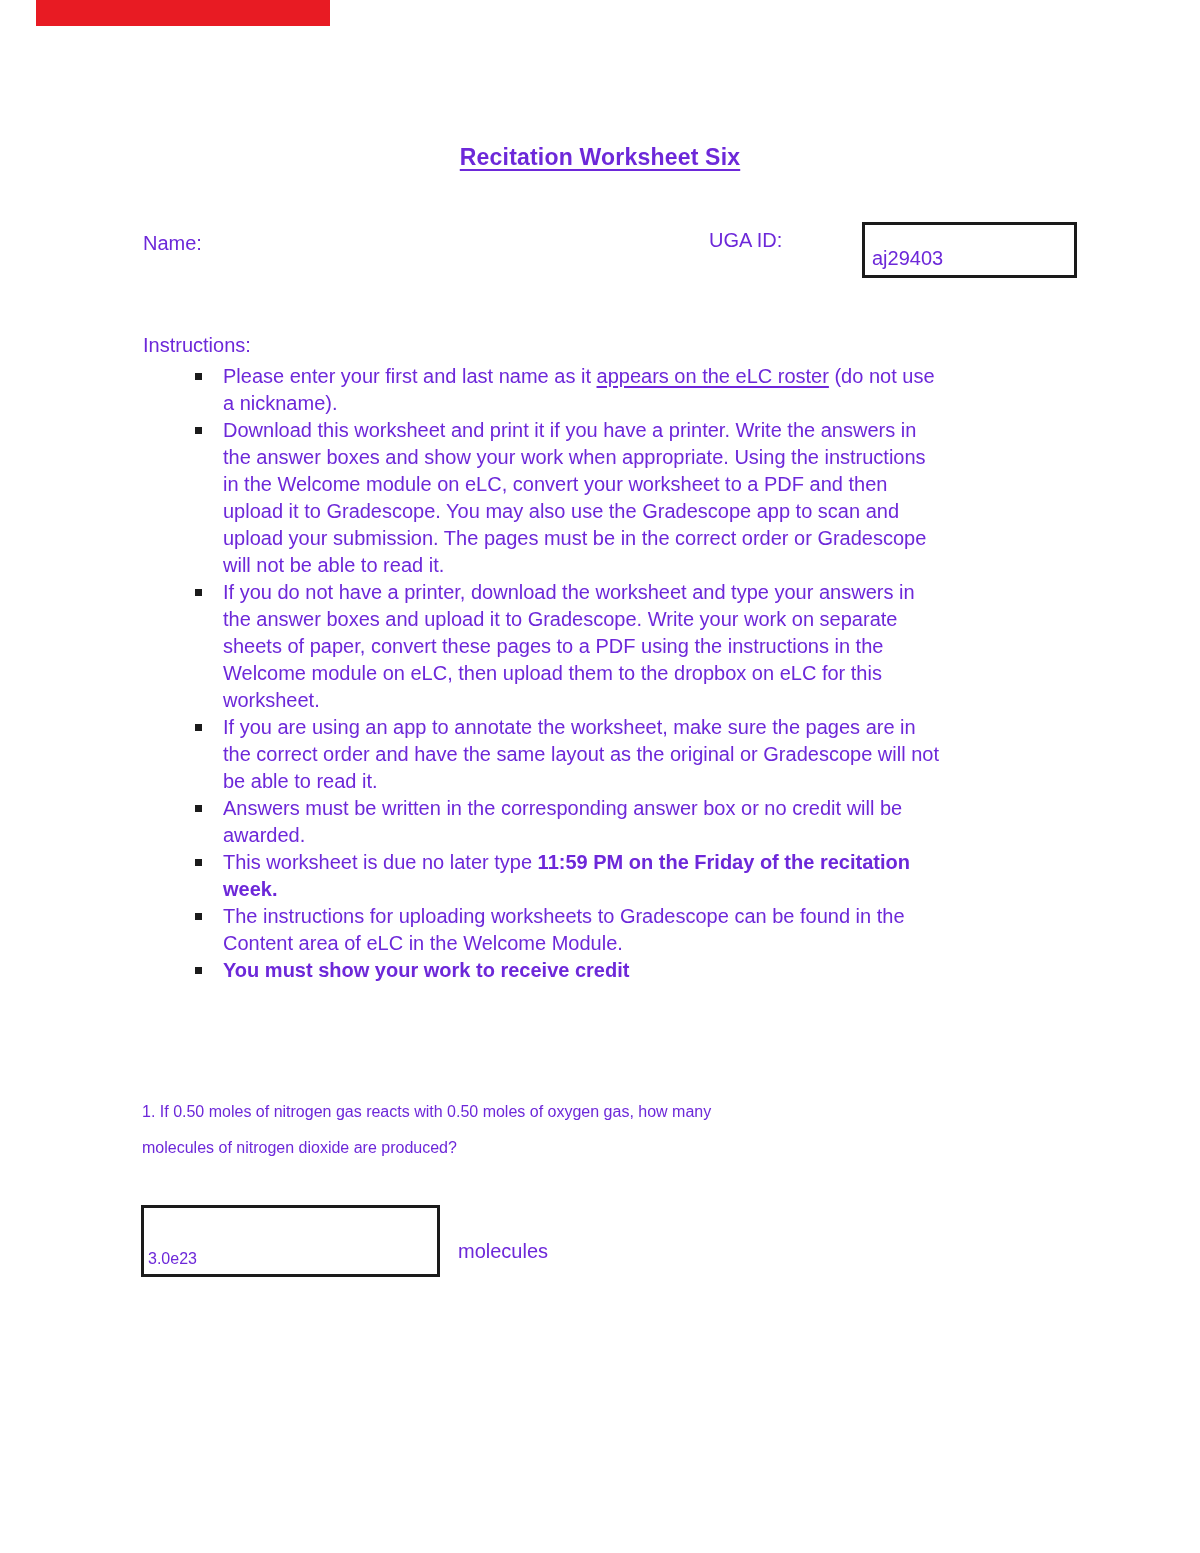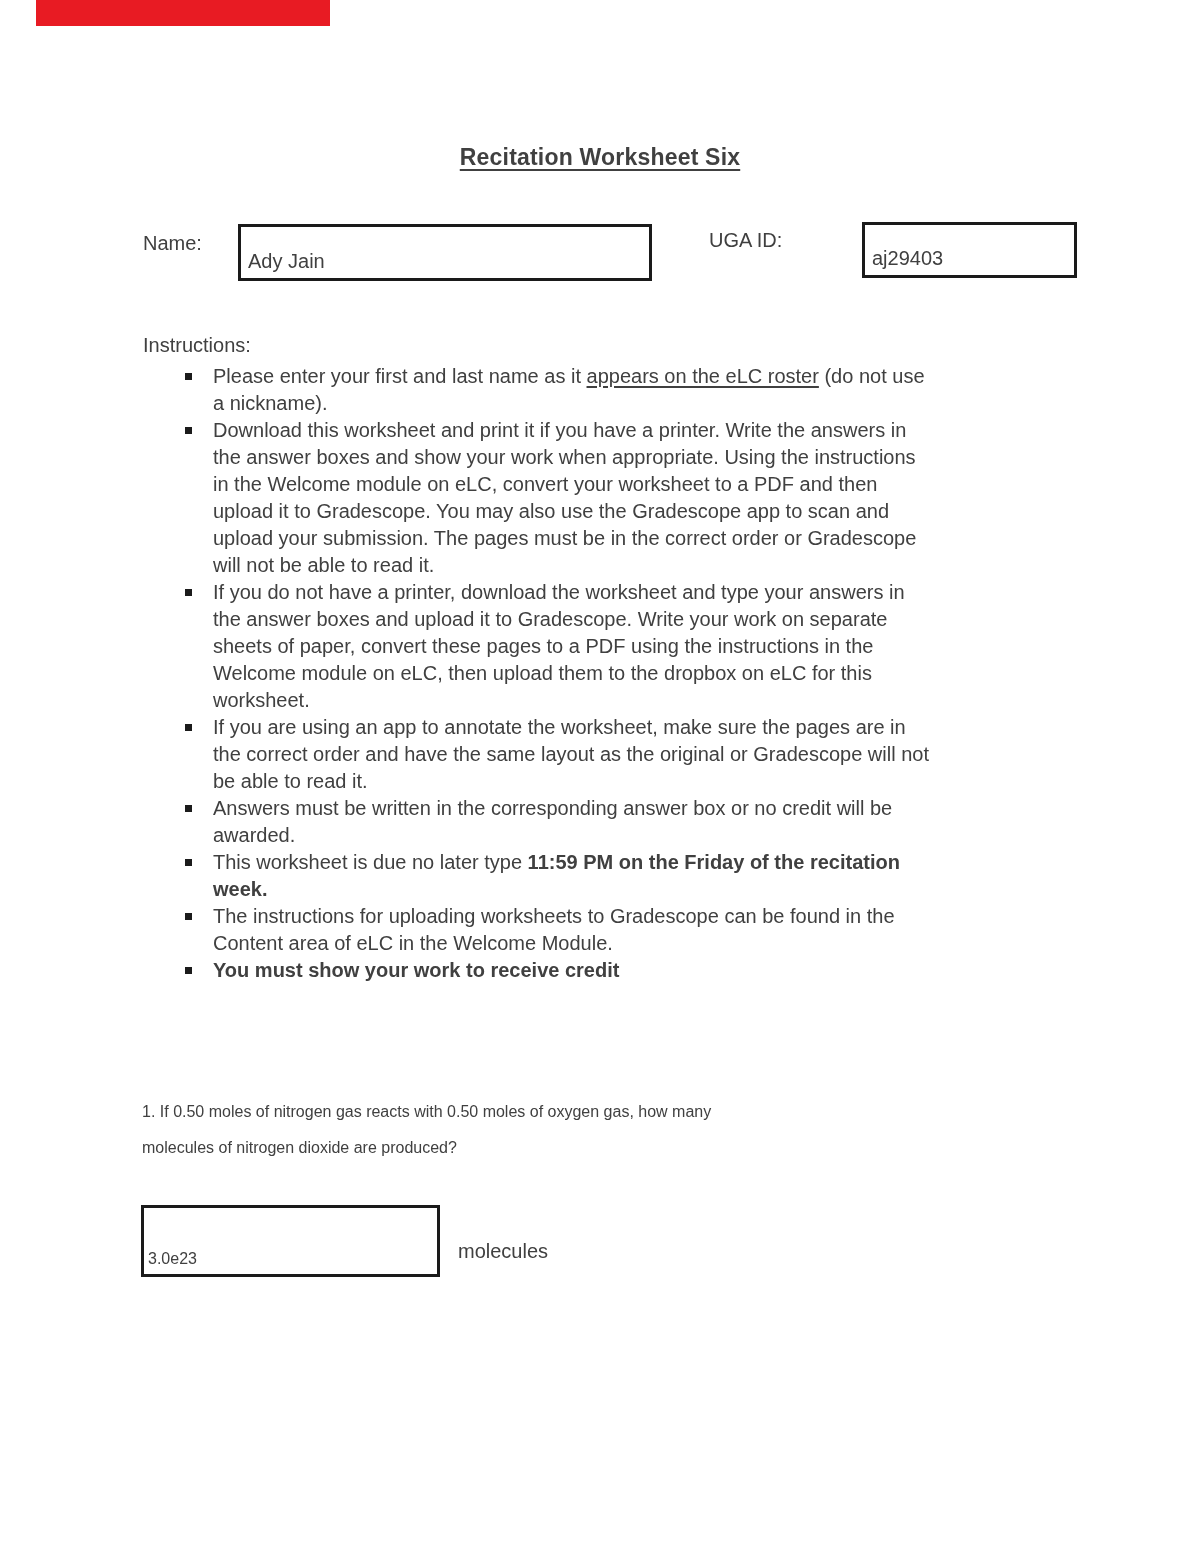--- a/index.html
+++ b/index.html
@@ -3,21 +3,21 @@
 <meta charset="utf-8">
 <style>
   * { margin: 0; padding: 0; box-sizing: border-box; }
   html, body { background: #ffffff; }
   .page {
     position: relative;
     width: 1200px;
     height: 1553px;
     background: #ffffff;
     font-family: "Liberation Sans", "DejaVu Sans", sans-serif;
-    color: #404040;
+    color: #6d28d9;
     overflow: hidden;
   }
   .red-bar {
     position: absolute;
     left: 36px; top: 0;
     width: 294px; height: 26px;
     background: #e81b23;
   }
   .doc-title {
     position: absolute;
@@ -48,21 +48,21 @@
     font-size: 20px;
     white-space: nowrap;
   }
   .instructions-heading {
     position: absolute;
     left: 143px; top: 334px;
     font-size: 20px;
   }
   .bullet-list {
     position: absolute;
-    left: 183px; top: 363px;
+    left: 193px; top: 363px;
     width: 884px;
     list-style: none;
     font-size: 20px;
     line-height: 27px;
   }
   .bullet-list li {
     position: relative;
     padding-left: 30px;
     white-space: pre-wrap;
   }
@@ -107,23 +107,20 @@
 
 <div class="page">
 
   <div class="red-bar" style="background: rgb(232, 27, 35);"></div>
 
   <div class="doc-title">
     <span>Recitation Worksheet Six</span>
   </div>
 
   <div class="field-label name-label">Name:</div>
-  <div class="field-box name-box">
-    <span class="field-value">Ady Jain</span>
-  </div>
 
   <div class="field-label uga-label">UGA ID:</div>
   <div class="field-box uga-box">
     <span class="field-value">aj29403</span>
   </div>
 
   <div class="instructions-heading">Instructions:</div>
 
   <ul class="bullet-list">
       <li><span>Please enter your first and last name as it </span><span class="u">appears on the eLC roster</span><span> (do not use

